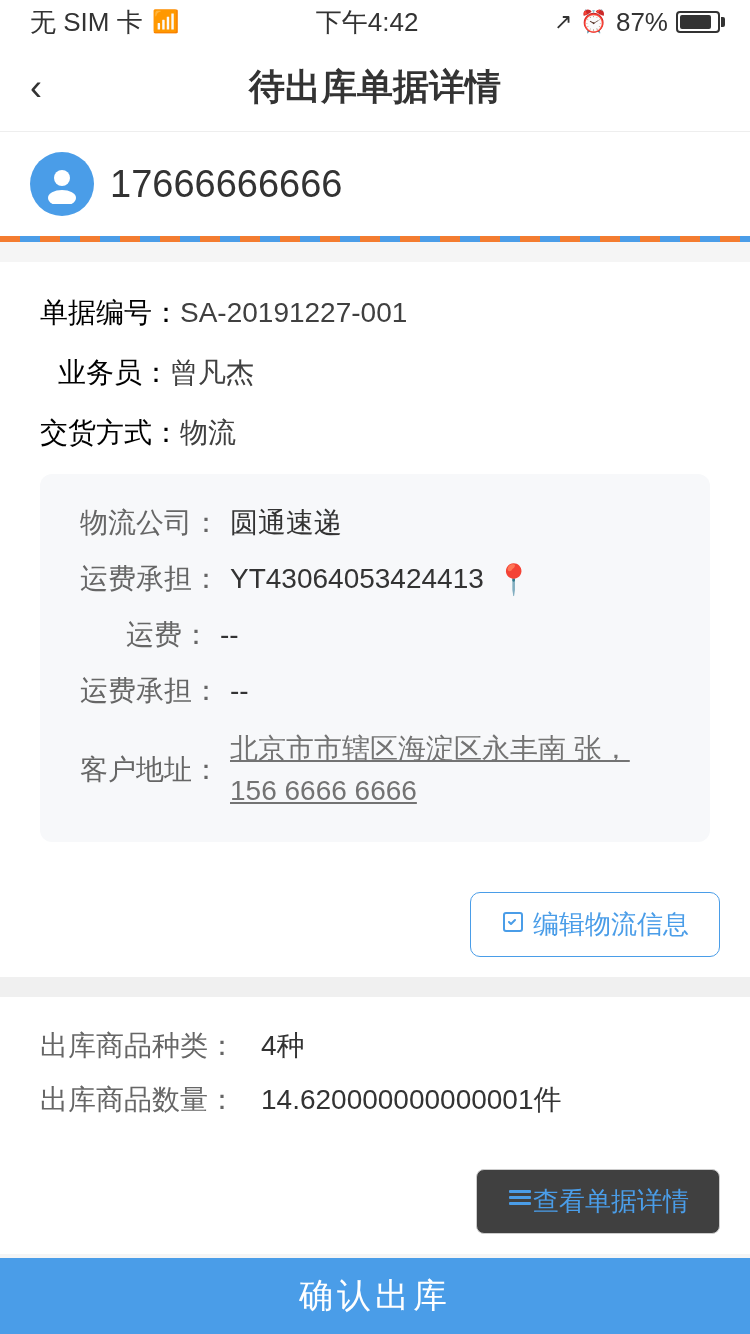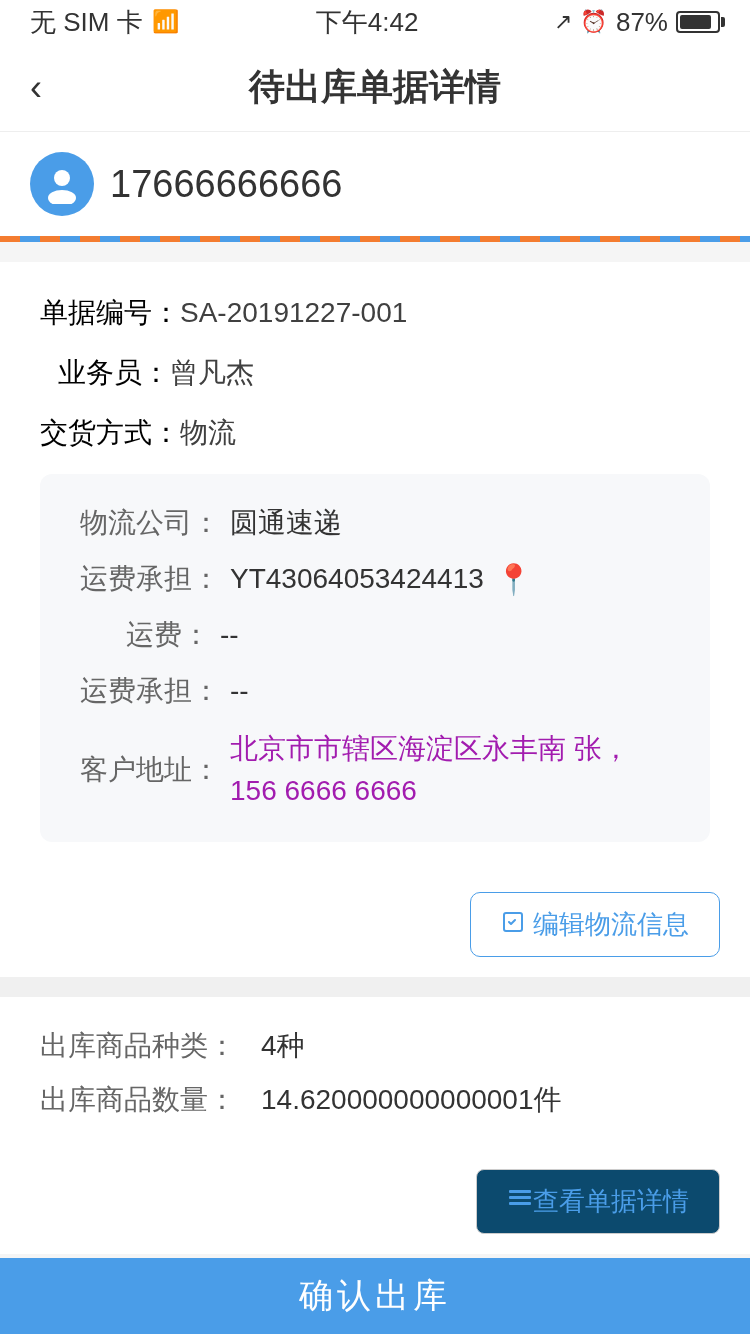--- a/index.html
+++ b/index.html
@@ -170,22 +170,23 @@
       display: flex;
       align-items: center;
       gap: 12px;
     }
     .location-icon {
       color: #4a9de8;
       font-size: 30px;
       cursor: pointer;
     }
     .address-value {
-      color: #a21caf;
+      color: #737373;
       line-height: 1.5;
+      text-decoration: underline;
     }
 
     
     .btn-row {
       display: flex;
       justify-content: flex-end;
       padding: 20px 30px;
       background: #fff;
     }
     .edit-btn {
@@ -236,21 +237,21 @@
     
     .view-btn-row {
       display: flex;
       justify-content: flex-end;
       padding: 20px 30px;
       background: #fff;
     }
     .view-btn {
       border: 1px solid #ccc;
       color: #4a9de8;
-      background: #0c4a6e;
+      background: #404040;
       padding: 14px 30px;
       border-radius: 8px;
       font-size: 26px;
       cursor: pointer;
       display: flex;
       align-items: center;
       gap: 0;
     }
 
     

